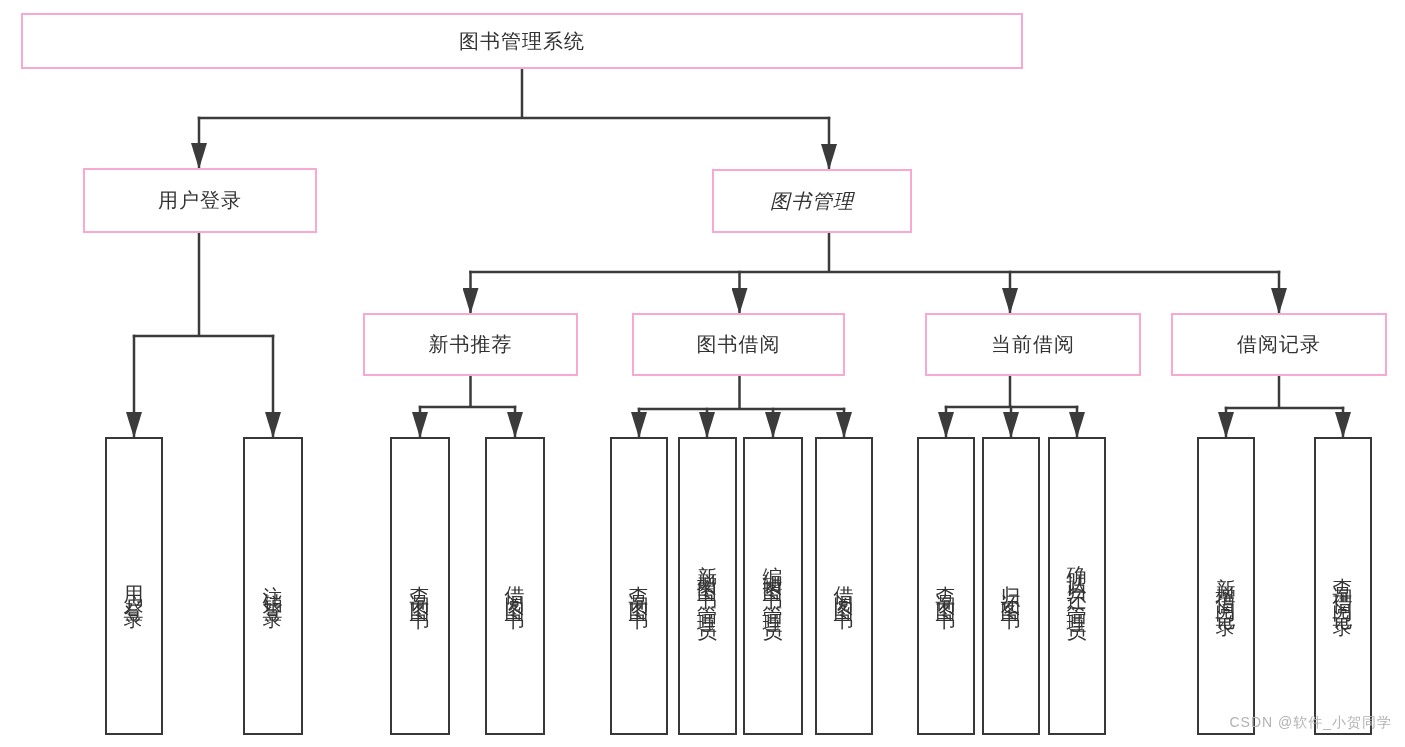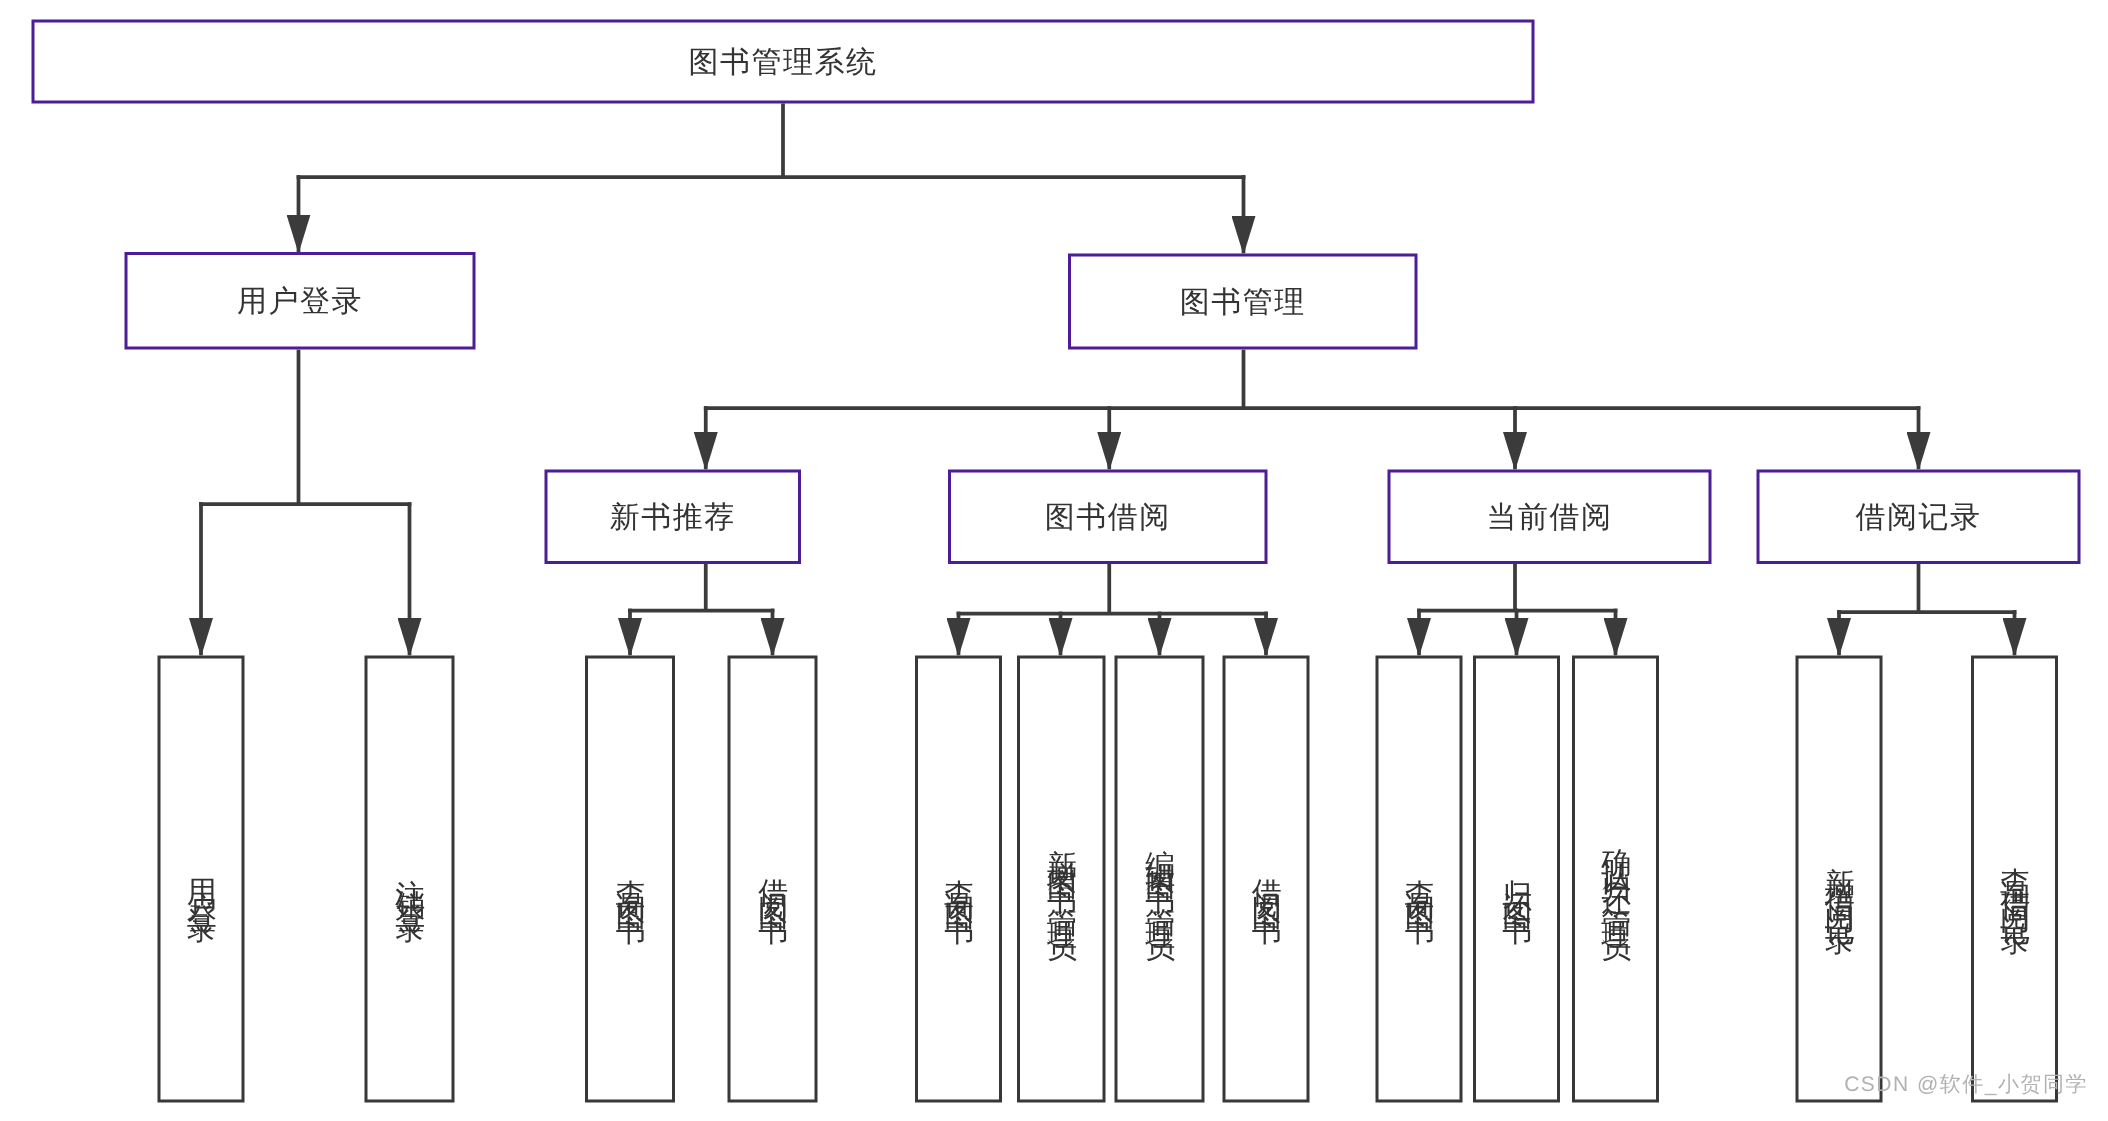--- a/index.html
+++ b/index.html
@@ -7,21 +7,21 @@
     position:relative;
     width:1405px;height:747px;
     background:#ffffff;
     font-family:"Liberation Sans","DejaVu Sans",sans-serif;
     overflow:hidden;
   }
   #wires{position:absolute;left:0;top:0;width:1405px;height:747px;}
   .box{
     position:absolute;
     background:#ffffff;
-    border:2px solid #4c1d95;
+    border:2px solid #f9a8d4;
     box-sizing:border-box;
     display:flex;align-items:center;justify-content:center;
     color:#333333;font-size:20px;letter-spacing:1px;
   }
   .vbox{
     position:absolute;
     background:#ffffff;
     border:2px solid #383838;
     box-sizing:border-box;
     display:flex;align-items:center;justify-content:center;
@@ -32,23 +32,23 @@
     writing-mode:vertical-rl;
     text-orientation:mixed;
     letter-spacing:8px;
     line-height:1;
     white-space:nowrap;
   }
   
   #n-root{left:21px;top:13px;width:1002px;height:56px;}
   
   #n-user-login{left:83px;top:168px;width:234px;height:65px;}
-  #n-book-mgmt{left:712px;top:169px;width:233px;height:64px;}
+  #n-book-mgmt{left:712px;top:169px;width:200px;height:64px;font-style:italic;}
   
-  #n-new-book{left:363px;top:313px;width:171px;height:63px;}
+  #n-new-book{left:363px;top:313px;width:215px;height:63px;}
   #n-book-borrow{left:632px;top:313px;width:213px;height:63px;justify-content:center;}
   #n-current-borrow{left:902px;top:313px;width:216px;height:63px;margin-left:23px;}
   #n-borrow-record{left:1171px;top:313px;width:216px;height:63px;}
   
   #l-u1{left:105px;width:58px;}
   #l-u2{left:243px;width:60px;}
   #l-n1{left:390px;width:60px;}
   #l-n2{left:485px;width:60px;}
   #l-b1{left:610px;width:58px;}
   #l-b2{left:678px;width:59px;}

